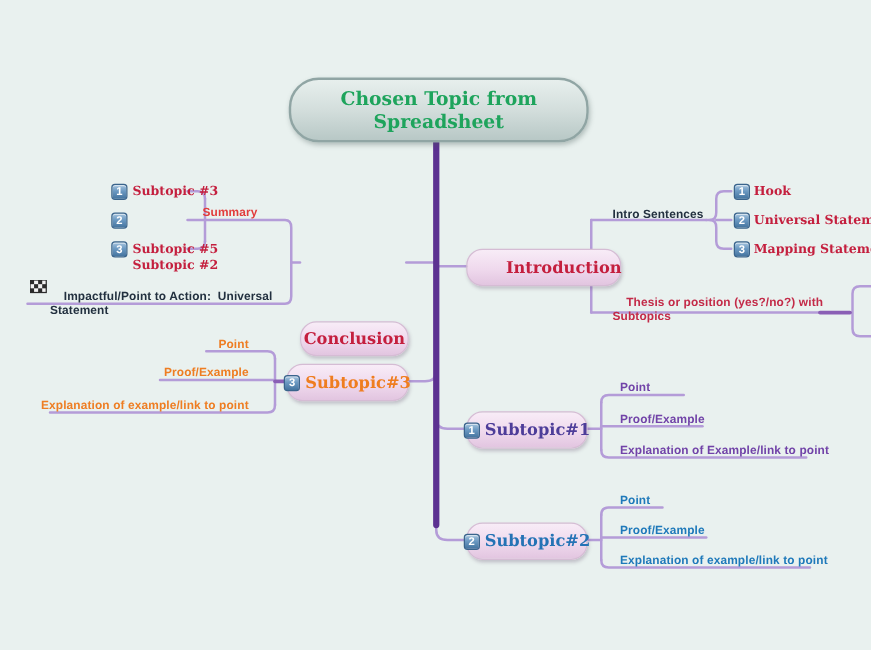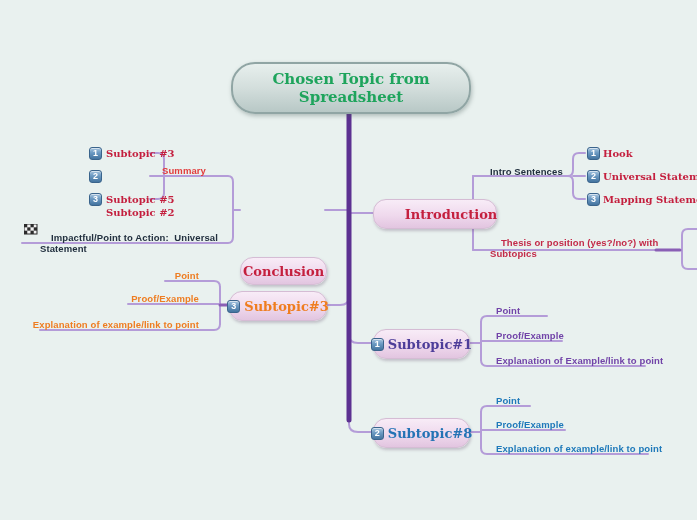--- a/index.html
+++ b/index.html
@@ -189,21 +189,21 @@
     <span>Point</span></div>
   <div class="lbl c-purple" style="left:496px;top:330px;">
     <span>Proof/Example</span></div>
   <div class="lbl c-purple" style="left:496px;top:355px;">
     <span>Explanation of Example/link to point</span></div>
 
   <div class="node t-blue" style="left:373px;top:418px;width:95px;height:28px;">
     <span class="badge">
       <span>2</span>
       </span>
-    <span>Subtopic#8</span>
+    <span>Subtopic#2</span>
   </div>
   <div class="lbl c-blue" style="left:496px;top:395px;">
     <span>Point</span></div>
   <div class="lbl c-blue" style="left:496px;top:419px;">
     <span>Proof/Example</span></div>
   <div class="lbl c-blue" style="left:496px;top:443px;">
     <span>Explanation of example/link to point</span></div>
 
 </div>
 

